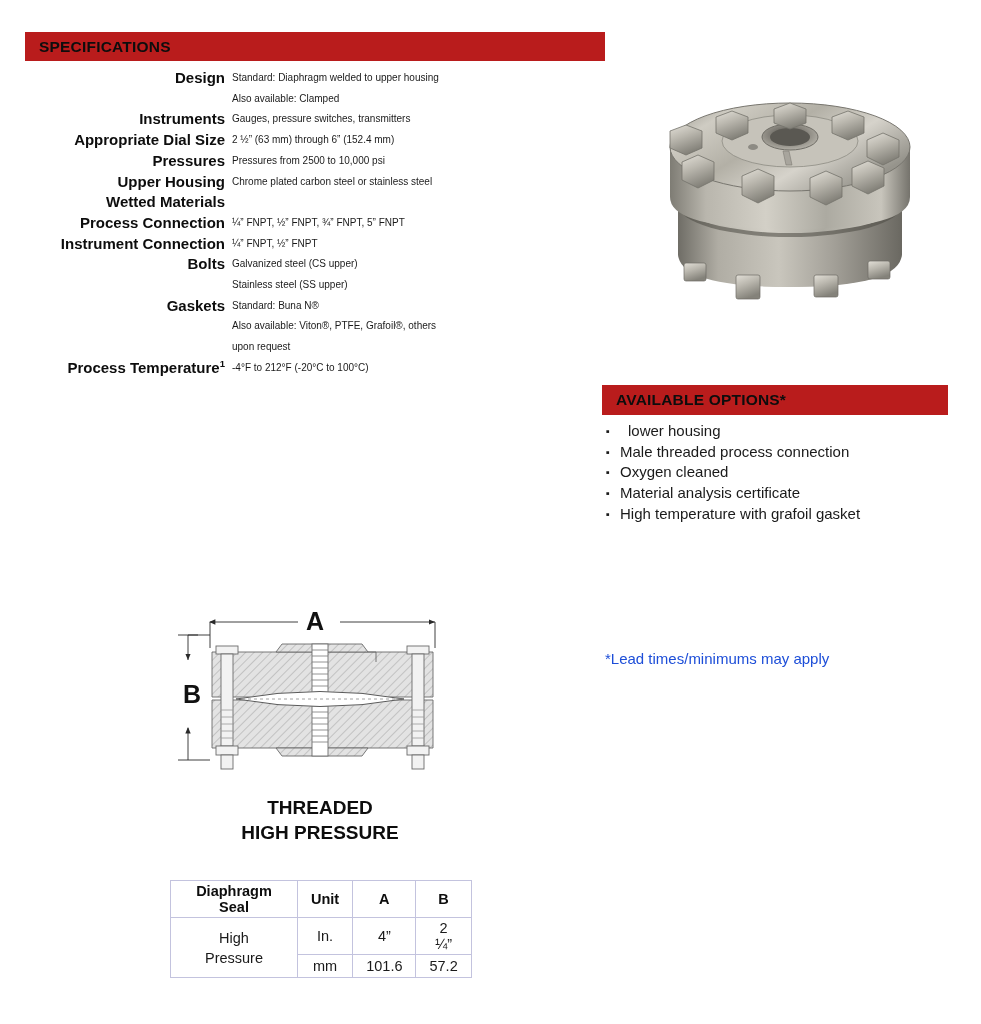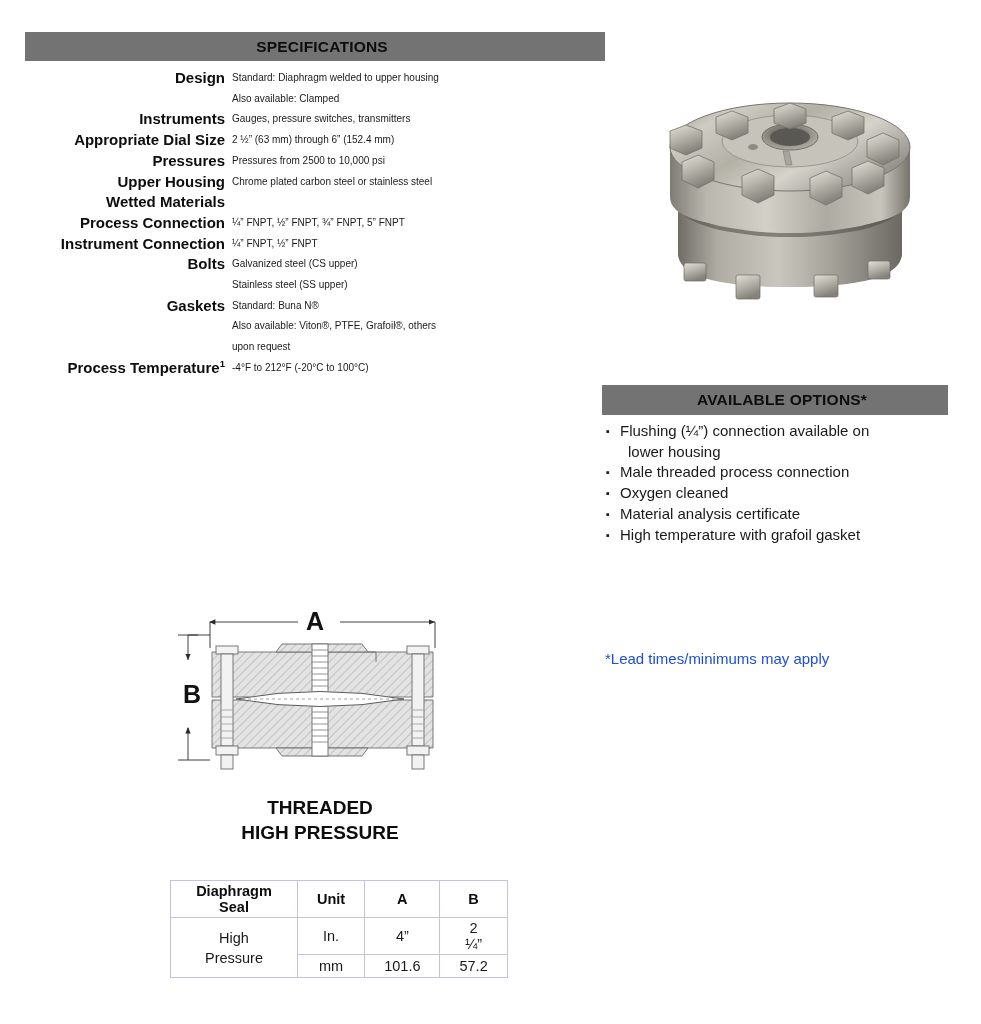--- a/index.html
+++ b/index.html
@@ -11,24 +11,23 @@
     width: 981px; height: 1024px;
     position: relative;
     font-family: "Liberation Sans", sans-serif;
     color: #1a1a1a;
     overflow: hidden;
   }
 
   
   .section-bar {
     position: absolute;
-    background: #737373;
+    background: #b91c1c;
     display: flex;
     align-items: center;
-    justify-content: center;
   }
   .section-bar .bar-title {
     font-size: 15.5px;
     font-weight: bold;
     letter-spacing: 0.2px;
     color: #0d0d0d;
     padding-left: 14px;
   }
 
   #specs-bar { left: 25px; top: 32px; width: 580px; height: 29px; }
@@ -126,21 +125,21 @@
     left: 170px; top: 880px;
     border-collapse: collapse;
     font-size: 14.5px;
     color: #1a1a1a;
   }
   #dim-table td, #dim-table th {
     border: 1px solid #c3c3de;
     text-align: center;
     vertical-align: middle;
     font-weight: normal;
-    padding: 2px 19px;
+    padding: 2px 13px;
   }
   #dim-table thead th { font-weight: bold; color: #0d0d0d; }
   #dim-table .c-seal { width: 127px; height: 33px; }
   #dim-table .c-unit { width: 43px; }
   #dim-table .c-a    { width: 60px; }
   #dim-table .c-b    { width: 55px; }
   #dim-table tbody td { height: 23px; }
   #dim-table .seal-cell { line-height: 20px; }
 </style>
 </head>
@@ -309,21 +308,21 @@
   </svg>
 </div>
 
 <div class="section-bar" id="options-bar">
   <span class="bar-title">AVAILABLE OPTIONS*</span>
 </div>
 
 <div id="options-list">
   <div class="opt-item">
     <span class="opt-bullet">▪</span>
-    <span class="opt-text"><span>Flushing (¼”) connection available on</span><span class="cont">lower housing</span></span>
+    <span class="opt-text"><span class="cont">lower housing</span></span>
   </div>
   <div class="opt-item">
     <span class="opt-bullet">▪</span>
     <span class="opt-text">Male threaded process connection</span>
   </div>
   <div class="opt-item">
     <span class="opt-bullet">▪</span>
     <span class="opt-text">Oxygen cleaned</span>
   </div>
   <div class="opt-item">

